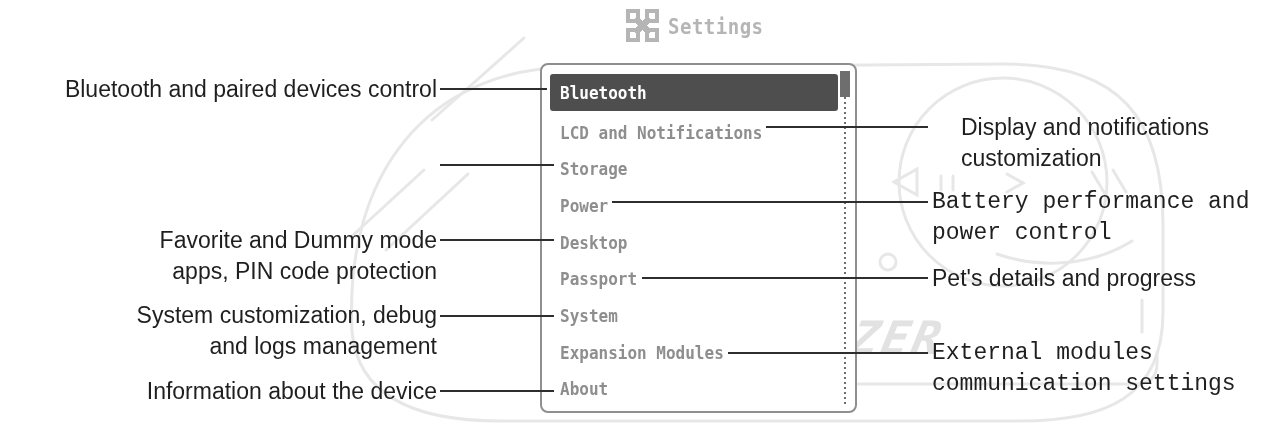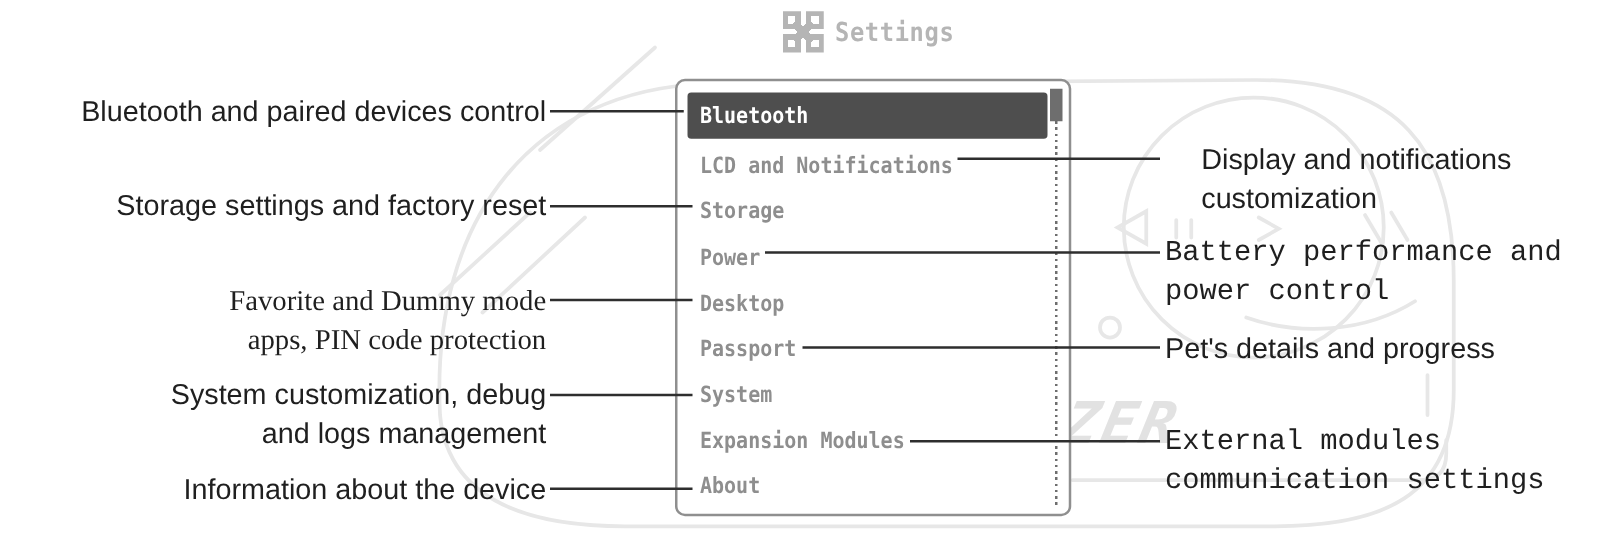--- a/index.html
+++ b/index.html
@@ -121,22 +121,21 @@
   <div class="cline" style="left:440px; top:239px; width:114px;"></div>
   <div class="cline" style="left:440px; top:315px; width:114px;"></div>
   <div class="cline" style="left:440px; top:390px; width:114px;"></div>
 
   <div class="cline" style="left:766px; top:126px; width:162px;"></div>
   <div class="cline" style="left:612px; top:201px; width:316px;"></div>
   <div class="cline" style="left:642px; top:277px; width:286px;"></div>
   <div class="cline" style="left:728px; top:352px; width:200px;"></div>
 
   <div class="note left" style="top:74px;">Bluetooth and paired devices control</div>
-  <div class="note left" style="top:149px;">Storage settings and factory reset</div>
-  <div class="note left" style="top:225px;font-family:Liberation Serif, serif;">Favorite and Dummy mode
+  <div class="note left" style="top:225px;">Favorite and Dummy mode
 apps, PIN code protection</div>
   <div class="note left" style="top:300px;">System customization, debug
 and logs management</div>
   <div class="note left" style="top:376px;">Information about the device</div>
 
   <div class="note right" style="top:112px;margin-left:29px;">Display and notifications
 customization</div>
   <div class="note right" style="top:187px;font-family:Liberation Mono, monospace;">Battery performance and
 power control</div>
   <div class="note right" style="top:263px;">Pet's details and progress</div>

